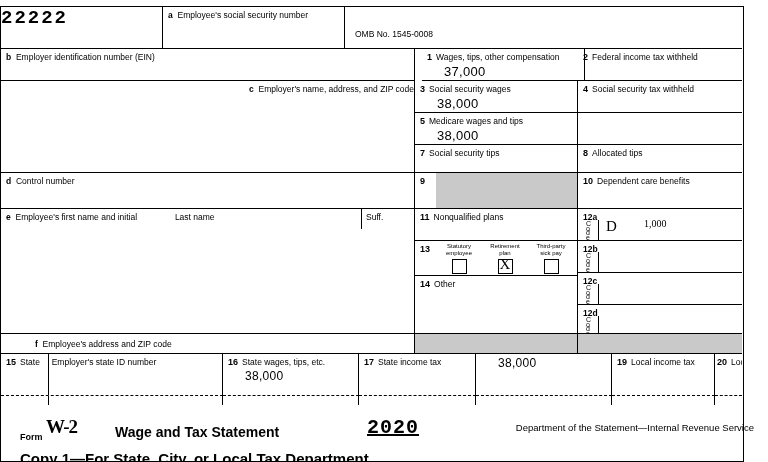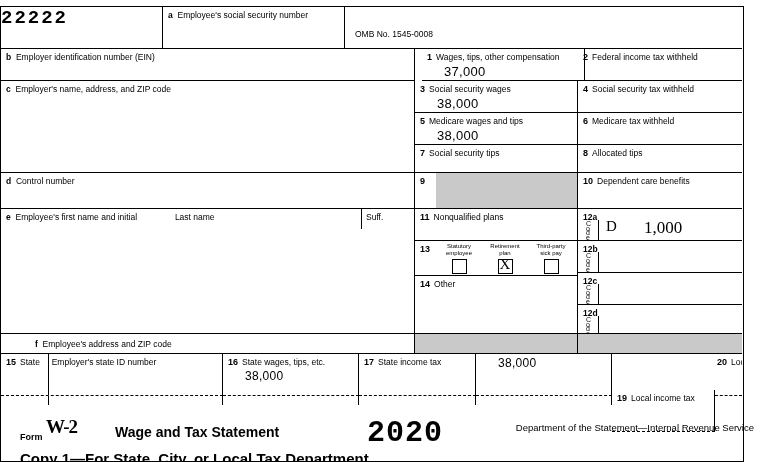--- a/index.html
+++ b/index.html
@@ -105,21 +105,21 @@
     letter-spacing: 0;
     color: #000;
   }
   .code-val {
     position: absolute;
     font-size: 15px;
     font-family: "Liberation Serif", serif;
   }
   .amt-val {
     position: absolute;
-    font-size: 17px;
+    font-size: 10px;
     font-family: "Liberation Serif", serif;
   }
   .footer {
     position: absolute;
     left: 12px;
     top: 410px;
     width: 744px;
     height: 50px;
   }
   .form-word {
@@ -142,24 +142,25 @@
     position: absolute;
     left: 103px;
     top: 14px;
     font-size: 14px;
     font-weight: bold;
   }
   .year {
     position: absolute;
     left: 355px;
     top: 6px;
-    font-size: 30px;
+    font-size: 20px;
     font-family: "Liberation Mono", monospace;
     font-weight: bold;
     letter-spacing: 1px;
+    text-decoration: underline;
   }
   .dept {
     position: absolute;
     right: 2px;
     top: 12px;
     font-size: 9.5px;
   }
   .copy-line {
     position: absolute;
     left: 8px;
@@ -194,39 +195,38 @@
     <div class="cell bdr-r bdr-b" style="left:414px;top:42px;width:163px;height:32px;margin-left:7px;">
       <span class="lbl"><span class="boxnum">1</span><span>Wages, tips, other compensation</span></span>
       <span class="val">37,000</span>
     </div>
 
     <div class="cell bdr-b" style="left:577px;top:42px;width:164px;height:32px;">
       <span class="lbl"><span class="boxnum">2</span><span>Federal income tax withheld</span></span>
       <span class="val"></span>
     </div>
 
-    <div class="cell bdr-r bdr-b" style="left:0;top:74px;width:414px;height:92px;">
+    <div class="cell bdr-r bdr-b" style="left:0;top:74px;width:414px;height:92px;text-align:right;">
       <span class="lbl"><b>c</b>&nbsp;&nbsp;<span>Employer's name, address, and ZIP code</span></span>
     </div>
 
     <div class="cell bdr-r bdr-b" style="left:414px;top:74px;width:163px;height:32px;">
       <span class="lbl"><span class="boxnum">3</span><span>Social security wages</span></span>
       <span class="val">38,000</span>
     </div>
     <div class="cell bdr-b" style="left:577px;top:74px;width:164px;height:32px;">
       <span class="lbl"><span class="boxnum">4</span><span>Social security tax withheld</span></span>
       <span class="val"></span>
     </div>
 
     <div class="cell bdr-r bdr-b" style="left:414px;top:106px;width:163px;height:32px;">
       <span class="lbl"><span class="boxnum">5</span><span>Medicare wages and tips</span></span>
       <span class="val">38,000</span>
     </div>
     <div class="cell bdr-b" style="left:577px;top:106px;width:164px;height:32px;">
-      <span class="lbl"><span class="boxnum">6</span><span>Medicare tax withheld</span></span>
       <span class="val"></span>
     </div>
 
     <div class="cell bdr-r bdr-b" style="left:414px;top:138px;width:163px;height:28px;">
       <span class="lbl"><span class="boxnum">7</span><span>Social security tips</span></span>
     </div>
     <div class="cell bdr-b" style="left:577px;top:138px;width:164px;height:28px;">
       <span class="lbl"><span class="boxnum">8</span><span>Allocated tips</span></span>
     </div>
 
@@ -335,21 +335,21 @@
 
     <div class="cell bdr-r dashed-b" style="left:358px;top:347px;width:117px;height:42px;">
       <span class="lbl"><span class="boxnum">17</span><span>State income tax</span></span>
       <span class="val val-sm"></span>
     </div>
 
     <div class="cell bdr-r dashed-b" style="left:475px;top:347px;width:136px;height:42px;">
       <span class="val val-sm">38,000</span>
     </div>
 
-    <div class="cell bdr-r dashed-b" style="left:611px;top:347px;width:103px;height:42px;margin-top:36px;">
+    <div class="cell bdr-r dashed-b" style="left:611px;top:347px;width:103px;height:42px;">
       <span class="lbl"><span class="boxnum">19</span><span>Local income tax</span></span>
       <span class="val val-sm"></span>
     </div>
 
     <div class="cell dashed-b" style="left:714px;top:347px;width:27px;height:42px;">
       <span class="lbl" style="padding-left:2px;"><span class="boxnum">20</span><span>Locality name</span></span>
     </div>
 
     <div class="cell bdr-r" style="left:0;top:389px;width:222px;height:9px;">
       <div class="vline" style="left:47px;top:0;height:9px;"></div>

